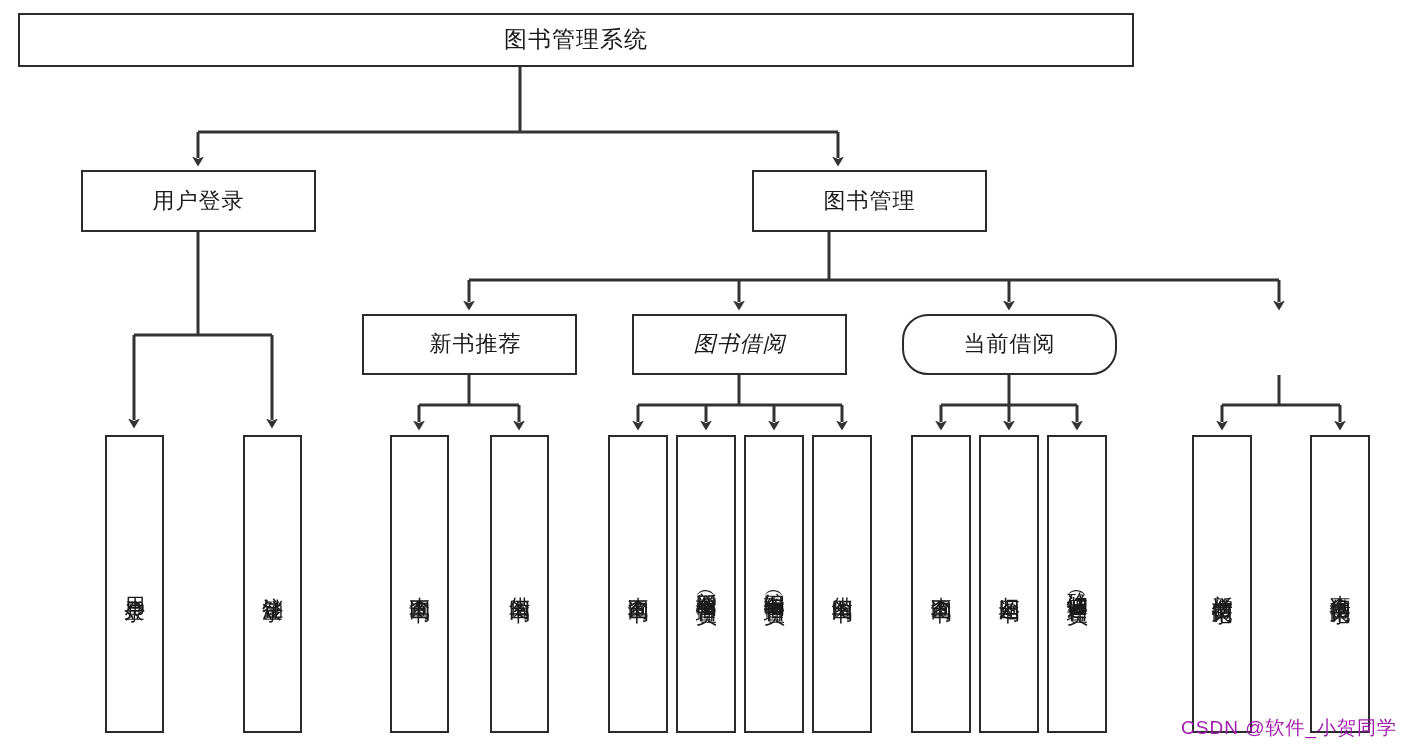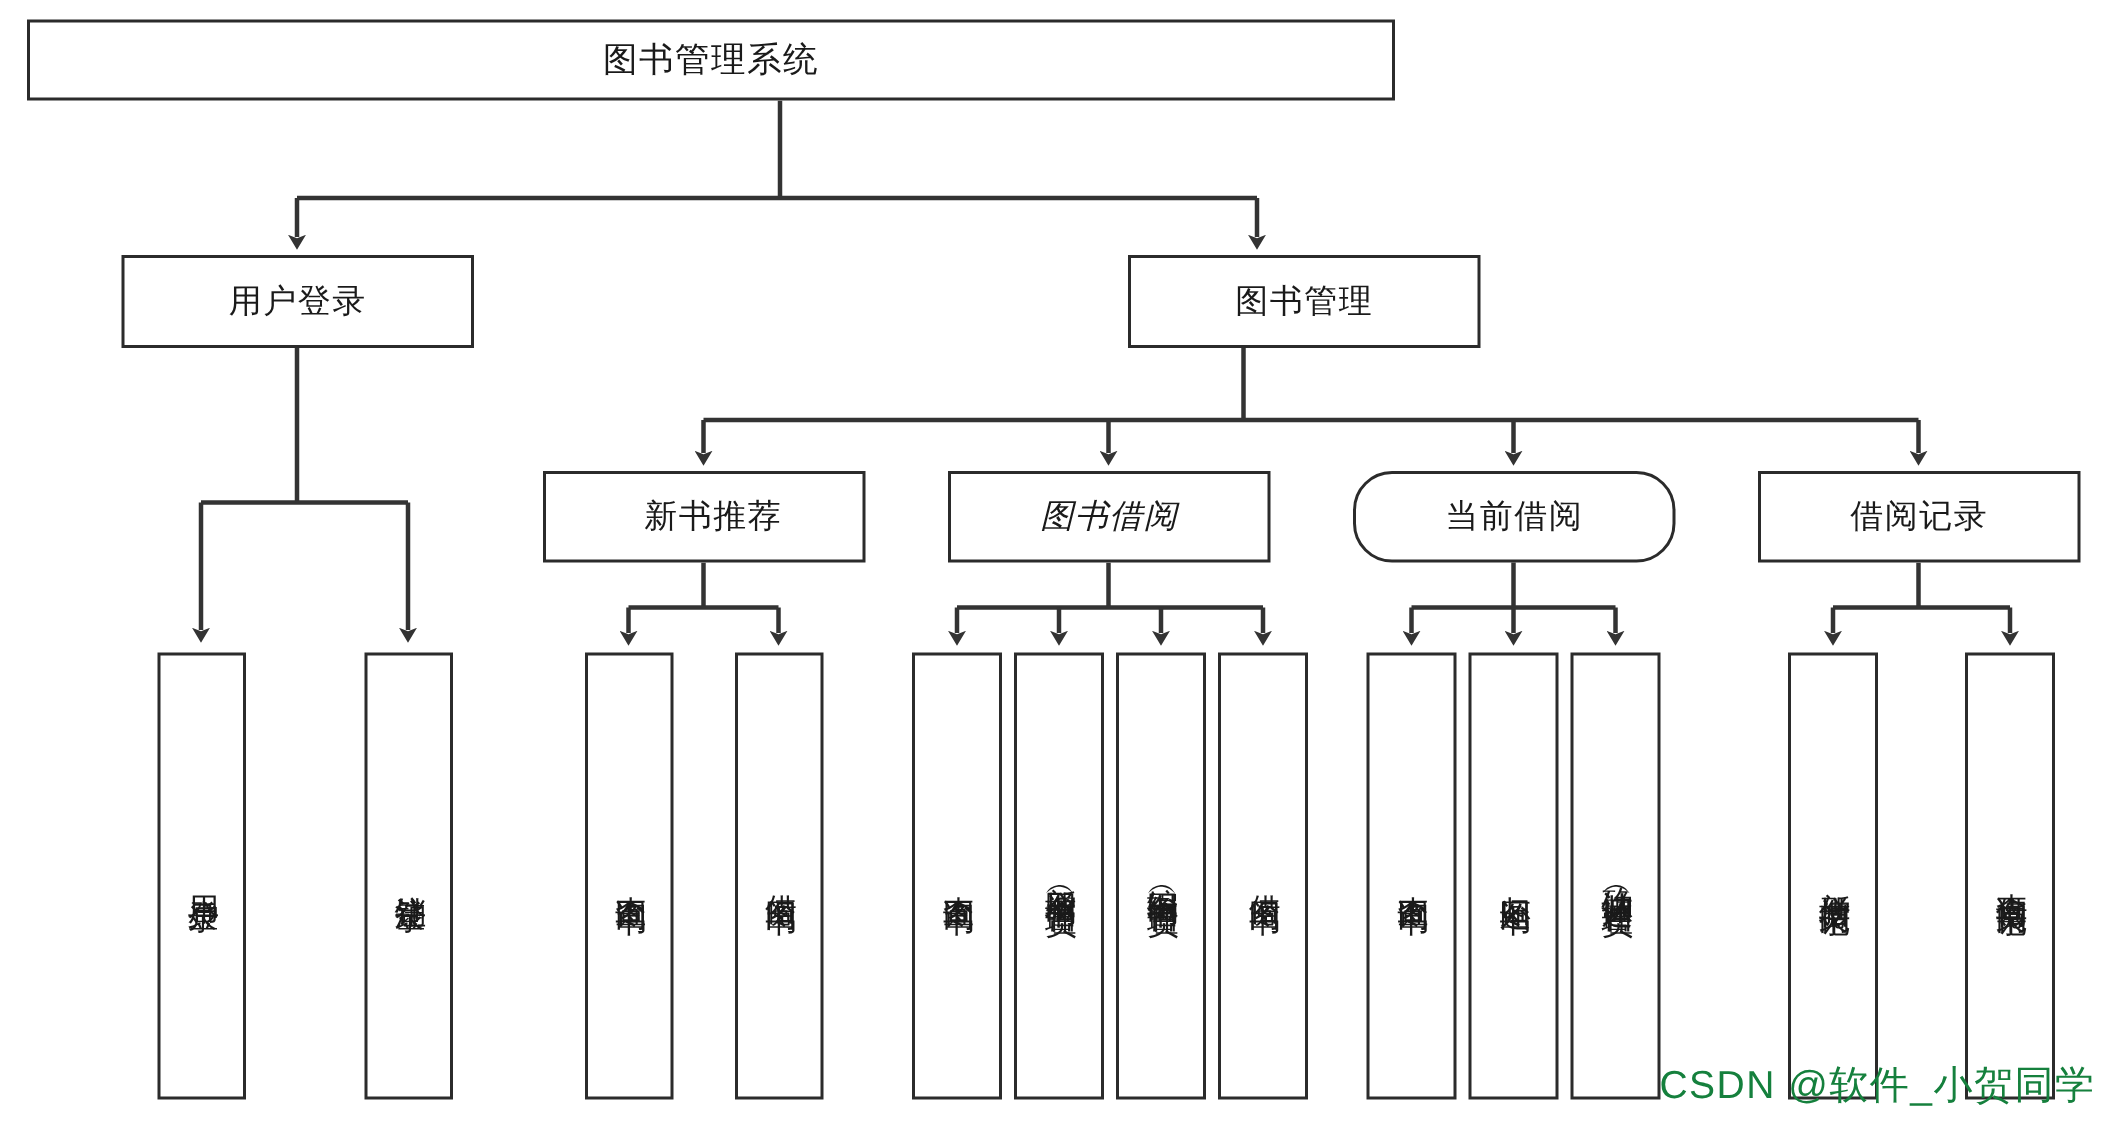--- a/index.html
+++ b/index.html
@@ -52,22 +52,22 @@
     padding: 4px 0;
     text-align: center;
   }
   .node.root {
     font-size: 23px;
   }
   .watermark {
     position: absolute;
     right: 8px;
     bottom: 6px;
-    font-size: 26px;
-    color: #15803d;
+    font-size: 19px;
+    color: #a21caf;
     letter-spacing: 1px;
     white-space: nowrap;
     user-select: none;
   }
 </style>
 </head>
 <body>
 
 <div id="diagram-root">
 
@@ -114,42 +114,39 @@
       <path d="M1009,405 L1009,422" marker-end="url(#arrow)"></path>
       <path d="M1077,405 L1077,422" marker-end="url(#arrow)"></path>
 
       <path d="M1279,375 L1279,405"></path>
       <path d="M1222,405 L1340,405"></path>
       <path d="M1222,405 L1222,422" marker-end="url(#arrow)"></path>
       <path d="M1340,405 L1340,422" marker-end="url(#arrow)"></path>
     </g>
   </svg>
 
-  <div class="node horizontal root" style="left:18px; top:13px; width:912px; height:54px;">
+  <div class="node horizontal root" style="left:18px; top:13px; width:1116px; height:54px;">
     <span>图书管理系统</span>
   </div>
 
   <div class="node horizontal" style="left:81px; top:170px; width:235px; height:62px;">
     <span>用户登录</span>
   </div>
   <div class="node horizontal" style="left:752px; top:170px; width:235px; height:62px;">
     <span>图书管理</span>
   </div>
 
   <div class="node horizontal" style="left:362px; top:314px; width:215px; height:61px;padding-left:12px;">
     <span>新书推荐</span>
   </div>
   <div class="node horizontal" style="left:632px; top:314px; width:215px; height:61px;font-style:italic;">
     <span>图书借阅</span>
   </div>
   <div class="node horizontal" style="left:902px; top:314px; width:215px; height:61px;border-radius:26px;">
     <span>当前借阅</span>
-  </div>
-  <div class="node horizontal" style="left:1172px; top:314px; width:215px; height:61px;">
-    <span>借阅记录</span>
   </div>
 
   <div class="node vertical" style="left:105px; top:435px; width:59px; height:298px;">
     <span>用户登录</span>
   </div>
   <div class="node vertical" style="left:243px; top:435px; width:59px; height:298px;">
     <span>注销登录</span>
   </div>
 
   <div class="node vertical" style="left:390px; top:435px; width:59px; height:298px;">

